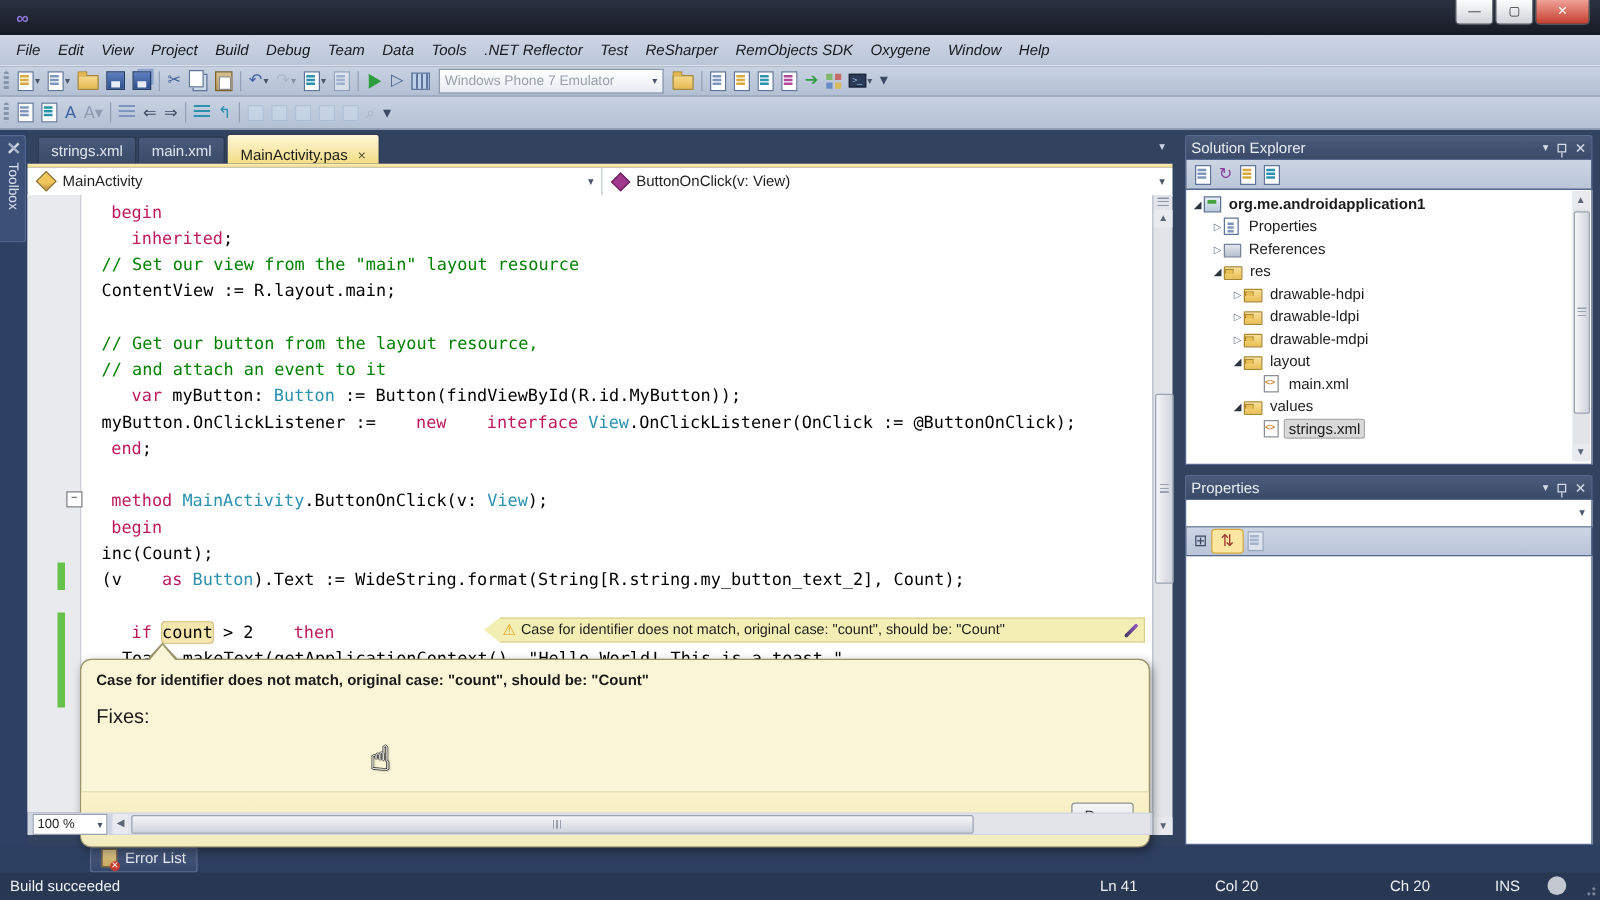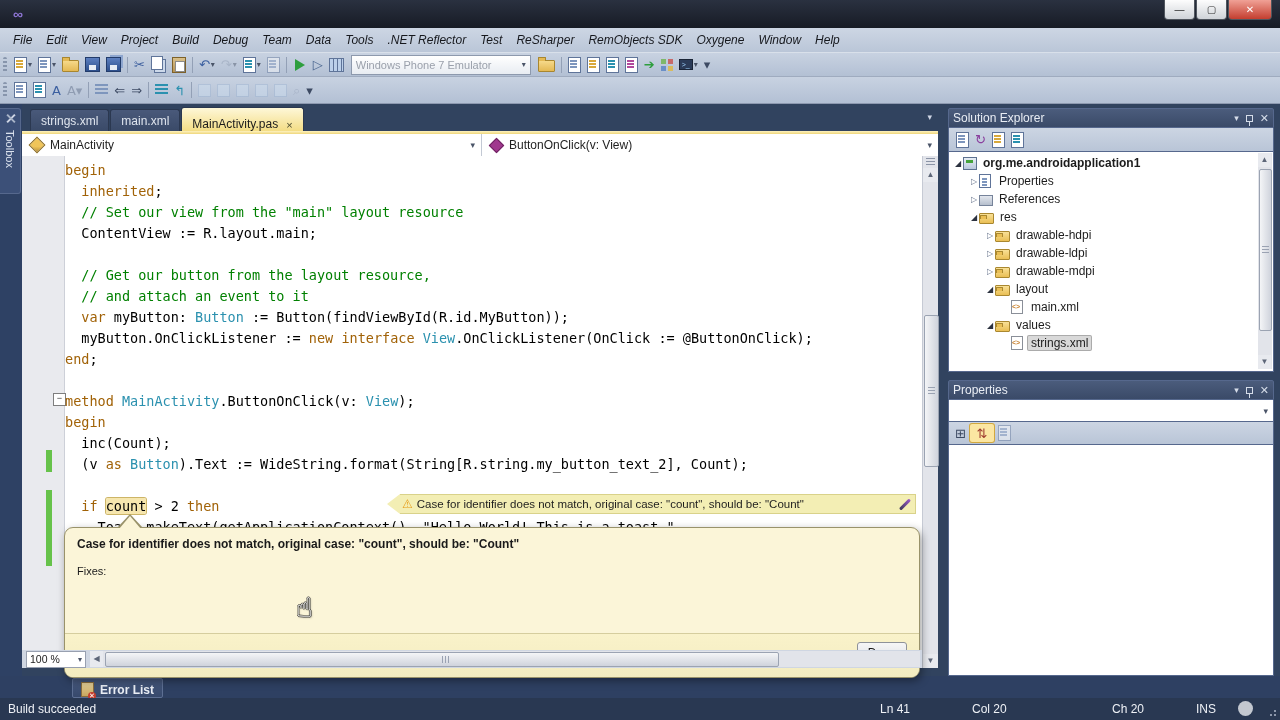--- a/index.html
+++ b/index.html
@@ -84,21 +84,21 @@
   .navcombo.left{width:460px;border-right:1px solid #c3c9d4;}
   .navcombo.right{flex:1;}
   .nav-arrow{margin-left:auto;font-size:9px;color:#4a5468;}
   .classicon{width:10px;height:10px;background:linear-gradient(135deg,#f0c55a 60%,#b9913a);border:1px solid #8a6a20;transform:rotate(45deg);margin:0 7px 0 3px;}
   .methodicon{width:9px;height:9px;background:#a0388e;transform:rotate(45deg);margin:0 7px 0 3px;border:1px solid #6d2160;}
 
   .codearea{position:absolute;left:0;top:52px;width:900px;height:494px;background:#fff;overflow:hidden;}
   .gutter{position:absolute;left:0;top:0;width:42px;height:494px;background:#e9eaee;border-right:1px solid #cdd0d8;}
   .codelines{position:absolute;left:43px;top:4px;font-family:"DejaVu Sans Mono","Liberation Mono",monospace;
     font-size:13.5px;line-height:21px;white-space:pre;}
-  .codelines .pl{color:#000;} .codelines .kw{color:#a16207;} .codelines .cm{color:#008000;} .codelines .ty{color:#2b91af;}
+  .codelines .pl{color:#000;} .codelines .kw{color:#be185d;margin-left:24px;} .codelines .cm{color:#008000;} .codelines .ty{color:#2b91af;}
   .codelines .hl{background:#f6e6ae;box-shadow:0 0 0 1px #cdb567;border-radius:2px;color:#000;}
   .changebar{position:absolute;left:24px;width:6px;background:#66c24a;}
   .collapsebox{position:absolute;left:31px;top:237px;width:11px;height:11px;background:#fff;border:1px solid #7e7e7e;
     font-size:9px;line-height:9px;text-align:center;color:#333;}
 
   .inline-warning{position:absolute;left:378px;top:338px;height:20px;display:flex;align-items:center;
     background:#f3eeb4;border:1px solid #d9d28a;border-left:none;padding:0 4px 0 2px;width:516px;box-sizing:border-box;}
   .iw-arrow{position:absolute;left:-13px;top:-1px;width:0;height:0;border-top:10px solid transparent;border-bottom:10px solid transparent;border-right:13px solid #f3eeb4;}
   .warn-tri{color:#e69c17;font-size:12px;margin-right:4px;font-family:"DejaVu Sans",sans-serif;}
   .iw-text{font-size:11.5px;color:#1e1e1e;white-space:nowrap;}
@@ -118,21 +118,21 @@
   .hsb-track{position:relative;flex:1;height:16px;background:#e2e4ea;margin-right:2px;}
   .hsb-thumb{position:absolute;left:2px;top:1px;width:672px;height:13px;background:linear-gradient(#f4f5f7,#cfd3dc);border:1px solid #9ba3b2;border-radius:2px;}
   .hsb-thumb .hgrip{position:absolute;left:50%;top:3px;width:8px;height:7px;background:repeating-linear-gradient(90deg,#9aa2b2 0 1px,transparent 1px 3px);}
 
   
   .fixpopup{position:absolute;left:64px;top:527px;width:854px;height:149px;background:#fbf5d8;
     border:1px solid #99926a;border-radius:9px;box-shadow:2px 3px 8px rgba(0,0,0,.38);z-index:10;}
   .callout-b{position:absolute;left:52px;top:-14px;width:0;height:0;border-left:13px solid transparent;border-right:13px solid transparent;border-bottom:14px solid #99926a;}
   .callout-f{position:absolute;left:54px;top:-12px;width:0;height:0;border-left:11px solid transparent;border-right:11px solid transparent;border-bottom:13px solid #fbf5d8;}
   .fp-title{position:absolute;left:12px;top:9px;font-size:12px;font-weight:bold;color:#1a1a1a;}
-  .fp-fixes{position:absolute;left:12px;top:37px;font-size:11px;color:#1a1a1a;}
+  .fp-fixes{position:absolute;left:12px;top:37px;font-size:16px;color:#1a1a1a;}
   .fixrow{position:absolute;left:8px;top:60px;width:836px;height:29px;border:1px solid #85afd2;border-radius:4px;
     background:linear-gradient(#eaf5fd,#bcdcf5);display:flex;align-items:center;padding:0 6px;box-sizing:border-box;}
   .fixrow .wand{margin:0 10px 0 2px;flex:0 0 14px;}
   .fixrow-text{font-size:12px;color:#13131a;}
   .fp-footer{position:absolute;left:0;bottom:0;width:100%;height:44px;border-top:1px solid #d5cd9e;
     background:linear-gradient(#f9f2ca,#f3ecc0);border-radius:0 0 8px 8px;box-sizing:border-box;}
   .donebtn{position:absolute;right:12px;bottom:12px;width:48px;height:21px;background:linear-gradient(#f6f6f6,#d9dde2);
     border:1px solid #8e9299;border-radius:3px;font-size:12px;color:#1a1a1a;text-align:center;line-height:20px;}
   .hand{position:absolute;left:296px;top:592px;z-index:40;font-family:"DejaVu Sans",sans-serif;font-size:27px;color:#fff;
     text-shadow:-1px 0 0 #333,1px 0 0 #333,0 -1px 0 #333,0 1px 0 #333,1px 1px 2px rgba(0,0,0,.5);}
@@ -165,22 +165,22 @@
   .ti-xml::after{content:"<>";position:absolute;left:0px;top:2px;font-size:7px;color:#c77f2a;font-weight:bold;}
   .tree-vsb{position:absolute;right:1px;top:1px;width:14px;background:#e2e4ea;}
   .props-combo{position:absolute;width:326px;height:22px;background:#fff;border:1px solid #56688d;border-top:none;box-sizing:border-box;display:flex;align-items:center;}
   .props-combo .nav-arrow{margin-right:5px;}
   .props-body{position:absolute;width:326px;background:#fff;border:1px solid #56688d;border-top:none;box-sizing:border-box;}
   .pti{display:flex;align-items:center;justify-content:center;width:20px;height:18px;margin:0 1px;border-radius:2px;color:#3d4a63;font-size:12px;font-family:"DejaVu Sans",sans-serif;}
   .pti.sel{background:#fbe6a2;box-shadow:0 0 0 1px #d2a83e;}
 
   
   .errorrow{position:absolute;left:0;top:676px;width:1280px;height:22px;background:#2e4062;}
-  .errorlist-btn{position:absolute;left:72px;top:2px;height:18px;display:flex;align-items:flex-end;padding:0 8px;
-    background:linear-gradient(#46587d,#374souza);background:linear-gradient(#46587d,#37496c);border:1px solid #5d6f93;border-radius:2px;color:#e9edf4;font-size:12px;font-weight:bold;}
+  .errorlist-btn{position:absolute;left:72px;top:2px;height:18px;display:flex;align-items:flex-start;padding:0 8px;
+    background:linear-gradient(#46587d,#374souza);background:linear-gradient(#46587d,#37496c);border:1px solid #5d6f93;border-radius:2px;color:#e9edf4;font-size:12px;}
   .el-icon{width:11px;height:13px;background:linear-gradient(#e3cd96,#c7a75e);border:1px solid #8a6d3c;position:relative;margin-right:6px;}
   .el-icon::after{content:"✕";position:absolute;right:-3px;bottom:-4px;font-size:7px;color:#fff;background:#c43e2f;border-radius:50%;width:8px;height:8px;line-height:8px;text-align:center;}
   .statusbar{position:absolute;left:0;top:698px;width:1280px;height:22px;background:#293852;color:#eef1f6;font-size:12px;}
   .sb-msg{position:absolute;left:8px;top:4px;}
   .sb-field{position:absolute;top:4px;}
   .sb-circle{position:absolute;left:1238px;top:3px;width:15px;height:15px;border-radius:50%;background:#c3c8d0;}
   .sb-grip{position:absolute;right:2px;bottom:2px;width:12px;height:12px;
     background:radial-gradient(circle at 1px 1px,#8c97ab 1px,transparent 1.2px);background-size:4px 4px;clip-path:polygon(100% 0,100% 100%,0 100%);}
 </style>
 </head>

